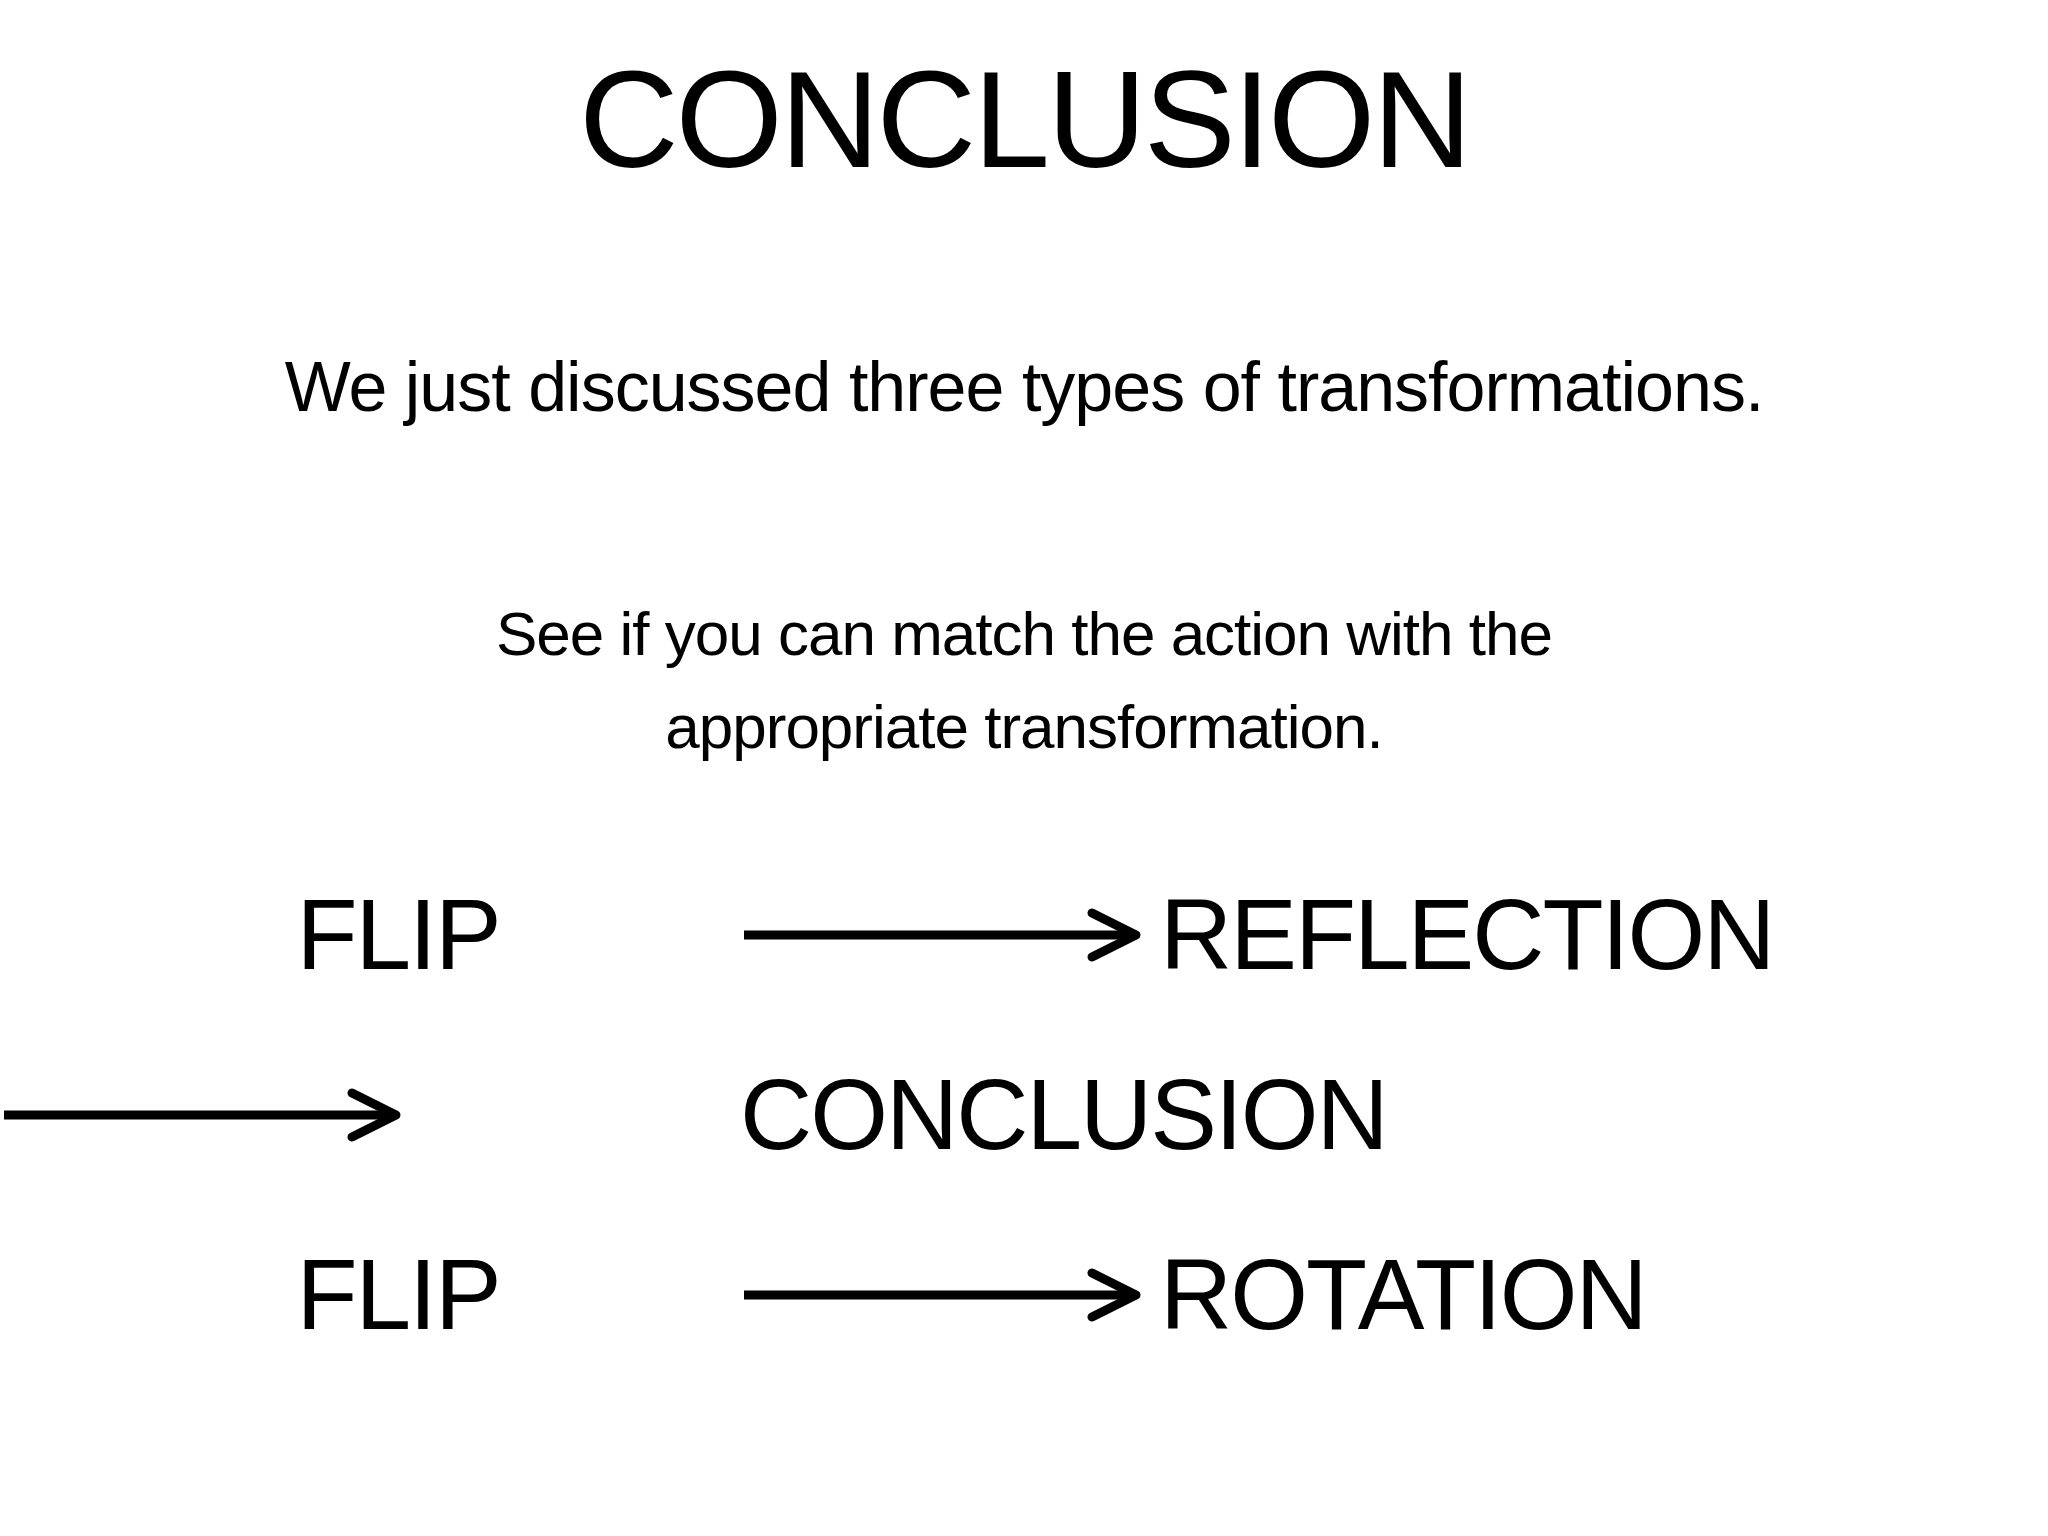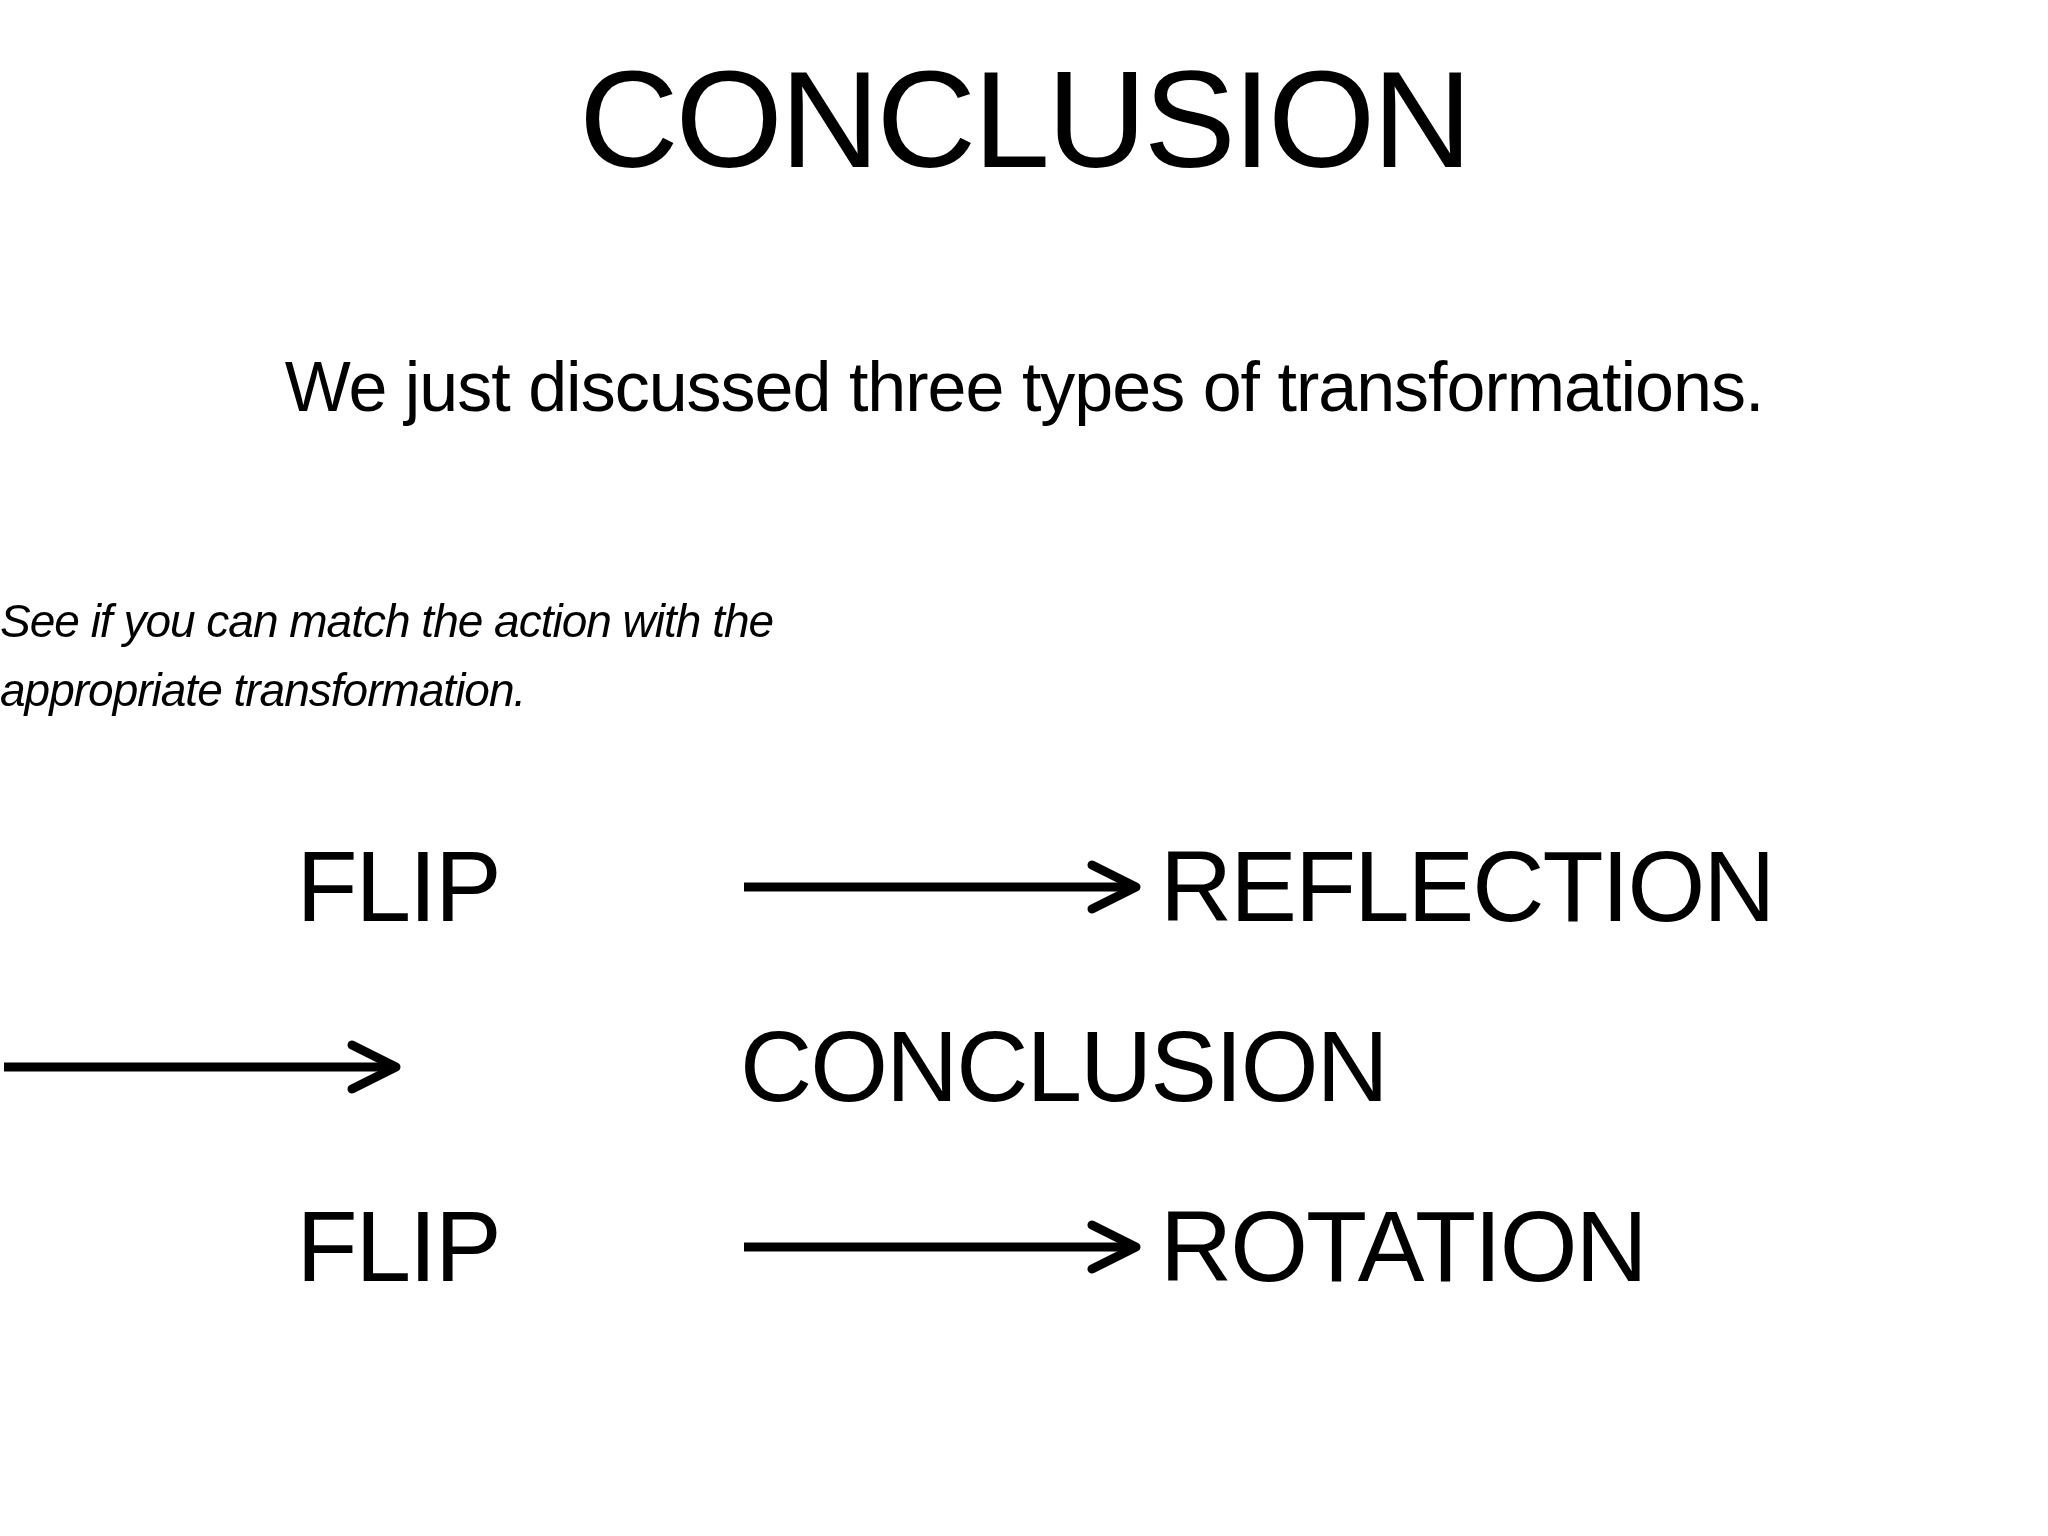--- a/index.html
+++ b/index.html
@@ -25,24 +25,24 @@
   }
   .para1 {
     margin-top: 148px;
     font-size: 70px;
     line-height: 1.2;
     text-align: center;
     letter-spacing: -1px;
   }
   .para2 {
     margin-top: 158px;
-    font-size: 46px;
+    font-size: 62px;
     line-height: 1.5;
+    text-align: center;
     letter-spacing: -1px;
-    font-style: italic;
   }
   .match-area {
     margin-top: 72px;
   }
   .match-row {
     display: grid;
     grid-template-columns: 740px 420px 888px;
     align-items: center;
     height: 180px;
   }

